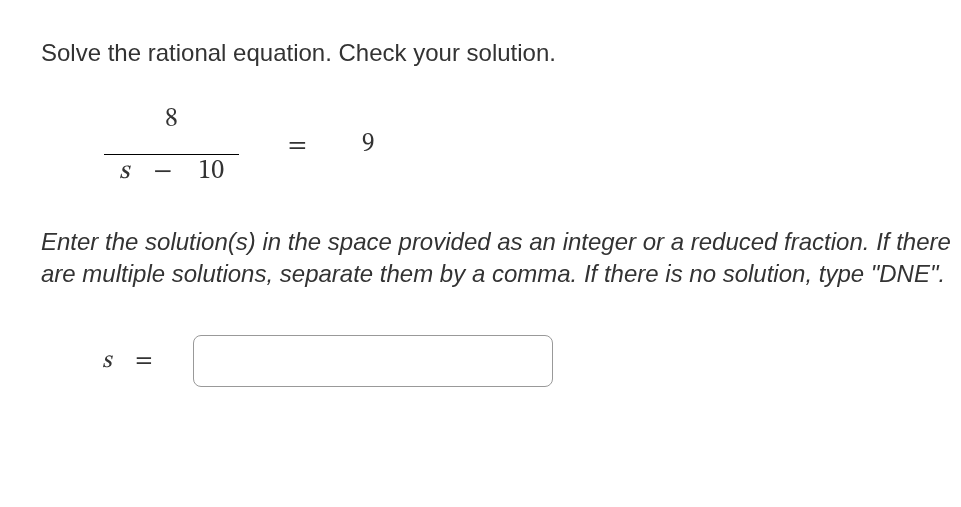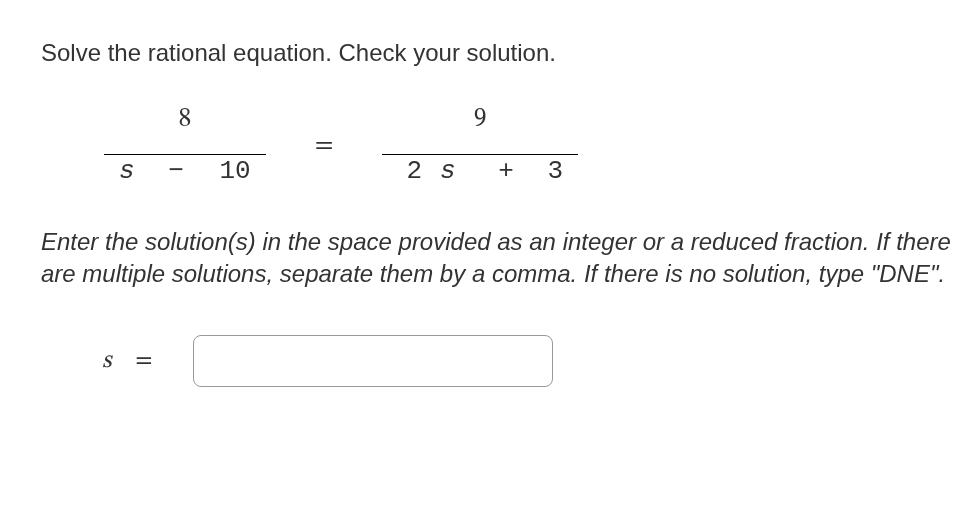--- a/index.html
+++ b/index.html
@@ -35,21 +35,20 @@
     align-items: center;
     line-height: 1.1;
     font-size: 26px;
   }
   .frac .num {
     padding: 0 6px 2px 6px;
   }
   .frac .den {
     padding: 2px 6px 0 6px;
     border-top: 1.5px solid #000;
-    font-family: Liberation Mono, monospace;
   }
   .minus-wide {
     letter-spacing: 2px;
   }
   .eq {
     font-size: 26px;
   }
   .mathit {
     font-style: italic;
   }
@@ -84,25 +83,20 @@
     <span class="num">8</span>
     <span class="den">
       <span class="mathit">s</span>
       <span class="minus-wide">−</span>
       <span>10</span>
     </span>
   </span>
   <span class="eq">=</span>
   <span class="frac">
     <span class="num">9</span>
-    <span class="den">
-      <span><span>2</span><span class="mathit">s</span></span>
-      <span>+</span>
-      <span>3</span>
-    </span>
   </span>
 </div>
 
 <div class="instructions">Enter the solution(s) in the space provided as an integer or a reduced fraction. If there are multiple solutions, separate them by a comma. If there is no solution, type "DNE".</div>
 
 <div class="answer-row">
   <span class="answer-label">
     <span class="mathit">s</span>
     <span>=</span>
   </span>

